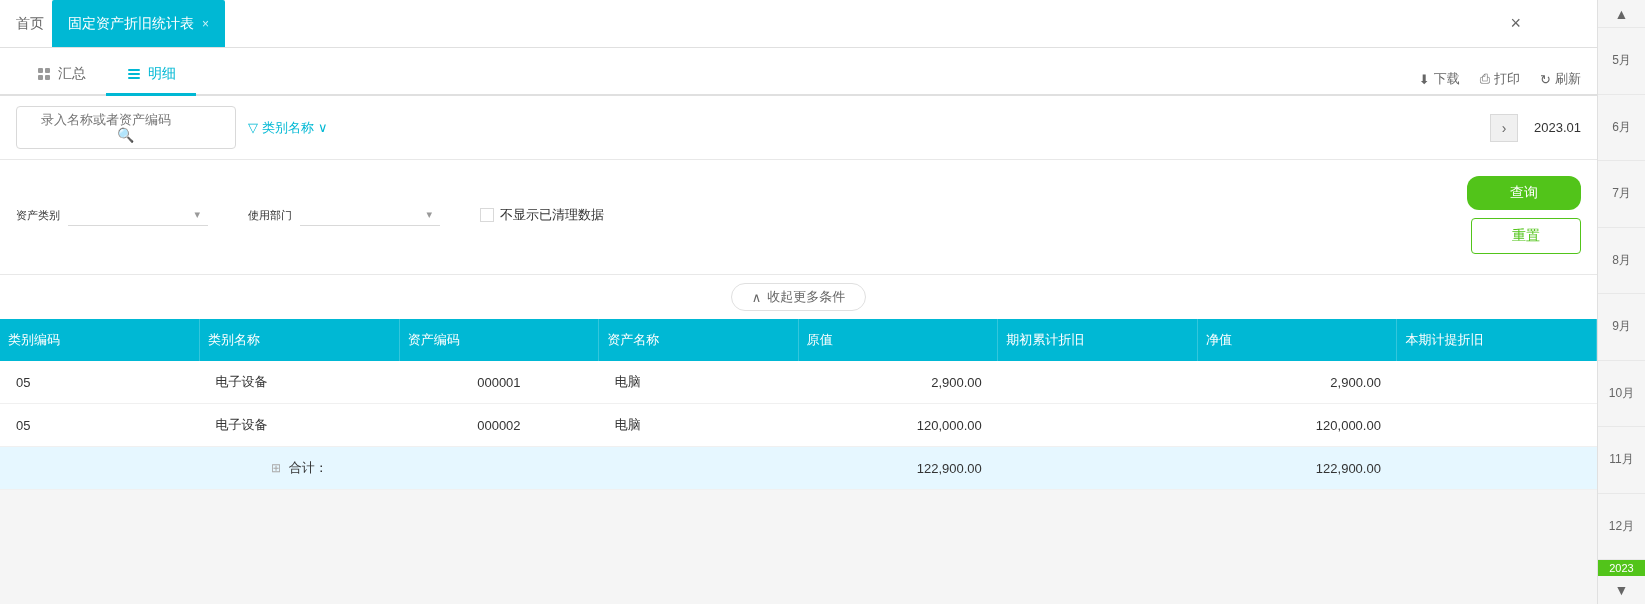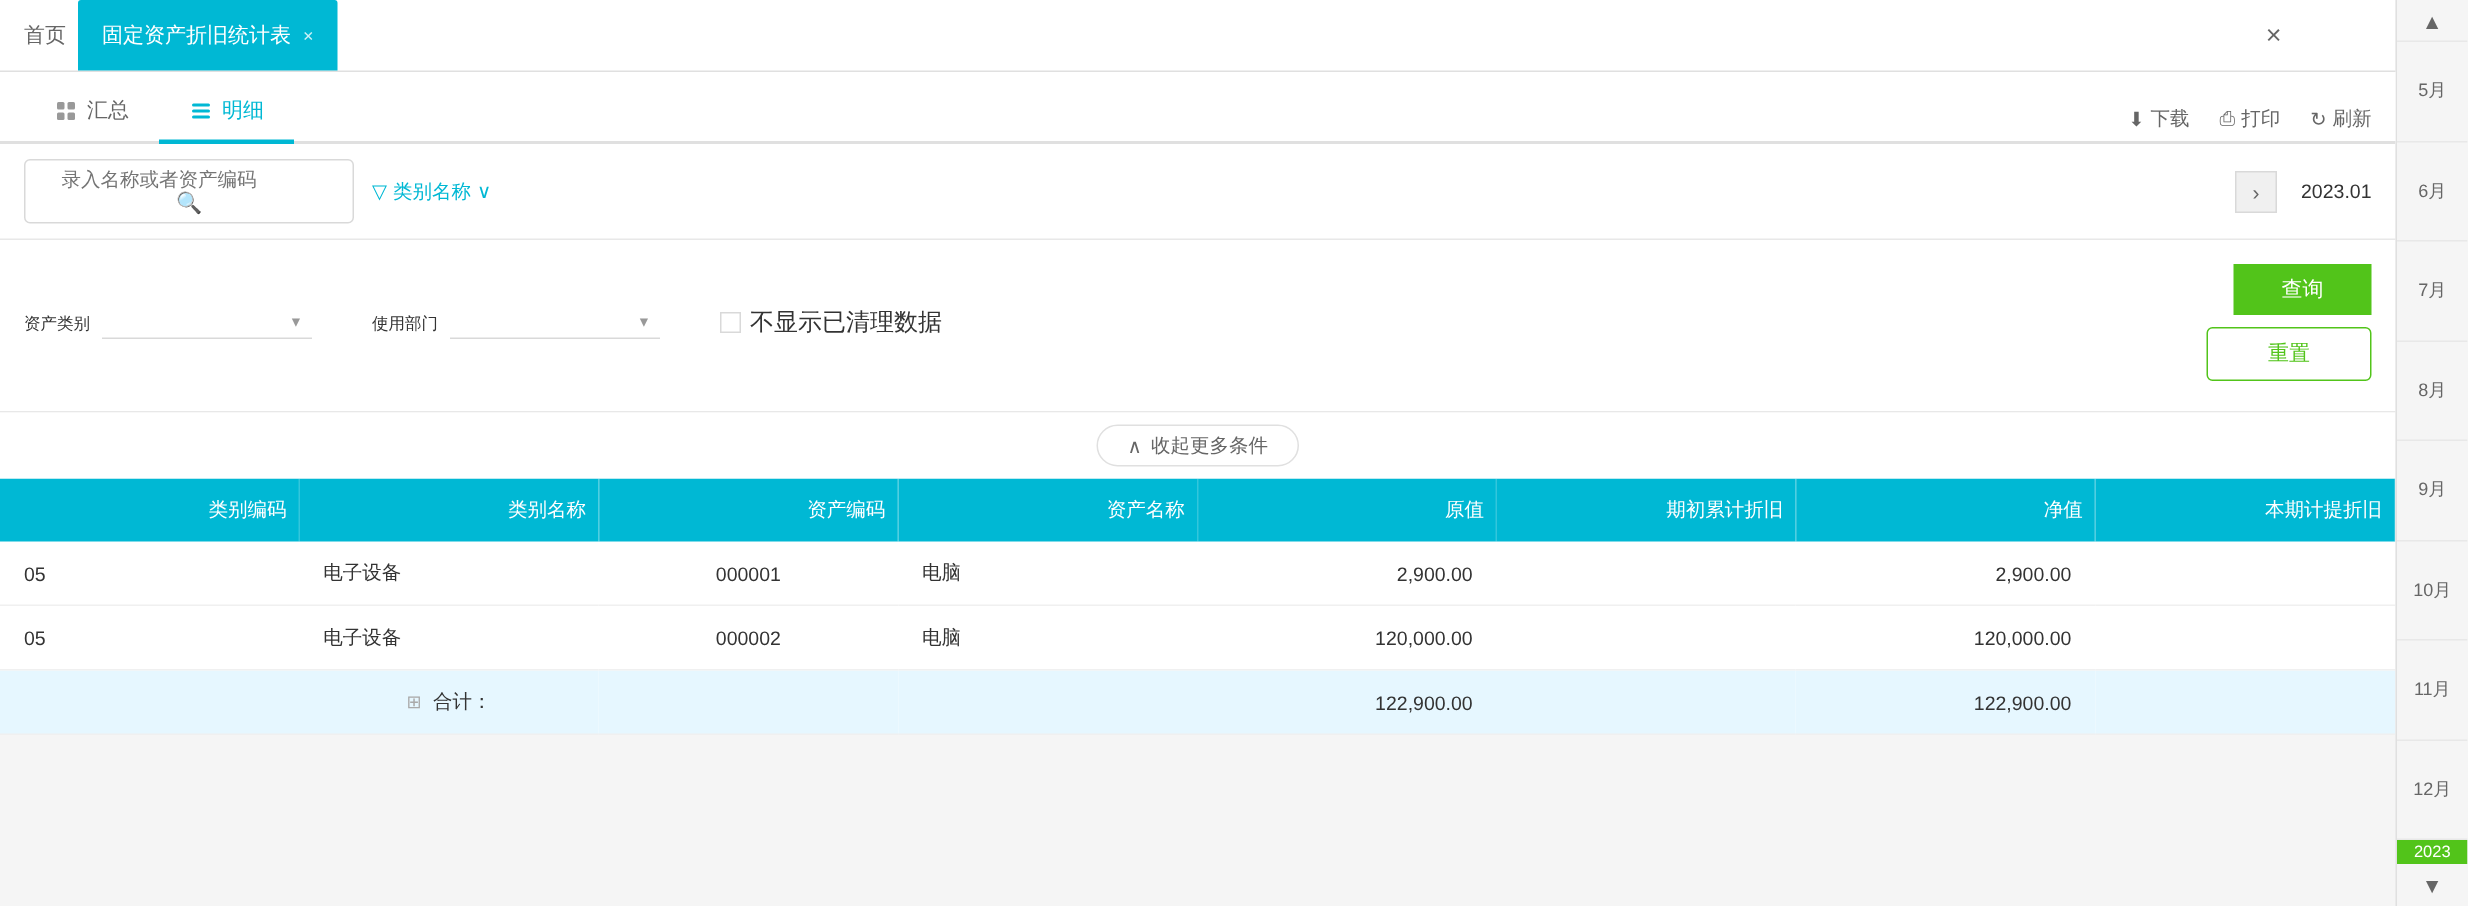--- a/index.html
+++ b/index.html
@@ -208,29 +208,29 @@
       gap: 6px;
     }
     .checkbox-box {
       width: 14px;
       height: 14px;
       border: 1px solid #d9d9d9;
       background: #fff;
       display: inline-block;
     }
     .checkbox-label {
-      font-size: 16px;
+      font-size: 13px;
       color: #333;
     }
     .btn-query {
       background: #52c41a;
       color: #fff;
       border: none;
-      border-radius: 0;
-      padding: 8px 32px;
+      border-radius: 12px;
+      padding: 8px 43px;
       font-size: 14px;
       cursor: pointer;
       margin-left: auto;
     }
     .btn-reset {
       background: #fff;
       color: #52c41a;
       border: 1px solid #52c41a;
       border-radius: 4px;
       padding: 8px 40px;
@@ -276,21 +276,21 @@
       table-layout: fixed;
     }
     thead tr {
       background: #00b8d4;
     }
     thead th {
       color: #fff;
       font-weight: 500;
       font-size: 13px;
       padding: 12px 8px;
-      text-align: right;
+      text-align: left;
       border-right: 1px solid rgba(255,255,255,0.2);
     }
     tbody tr {
       border-bottom: 1px solid #f0f0f0;
     }
     tbody td {
       padding: 12px 2px;
       font-size: 13px;
       color: #333;
       text-align: center;

